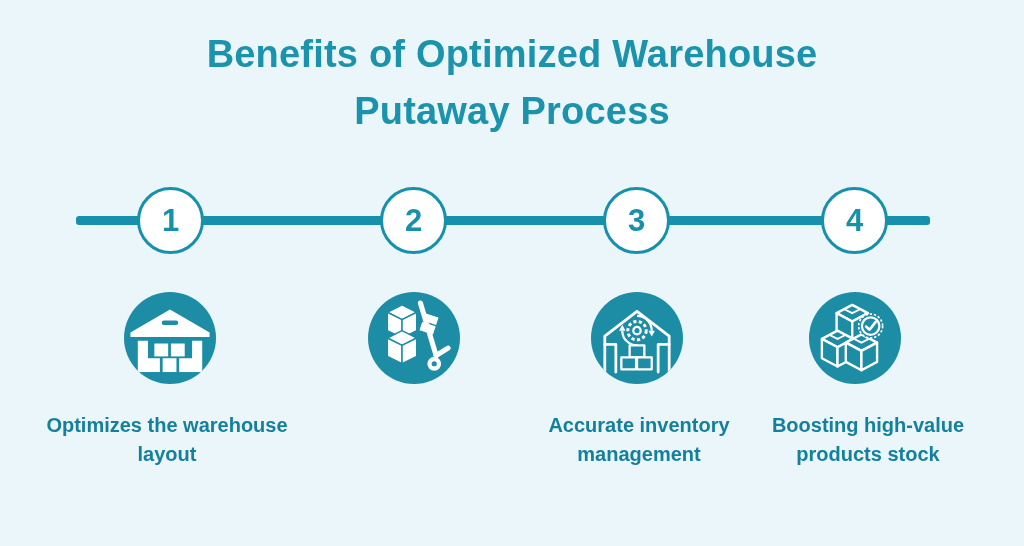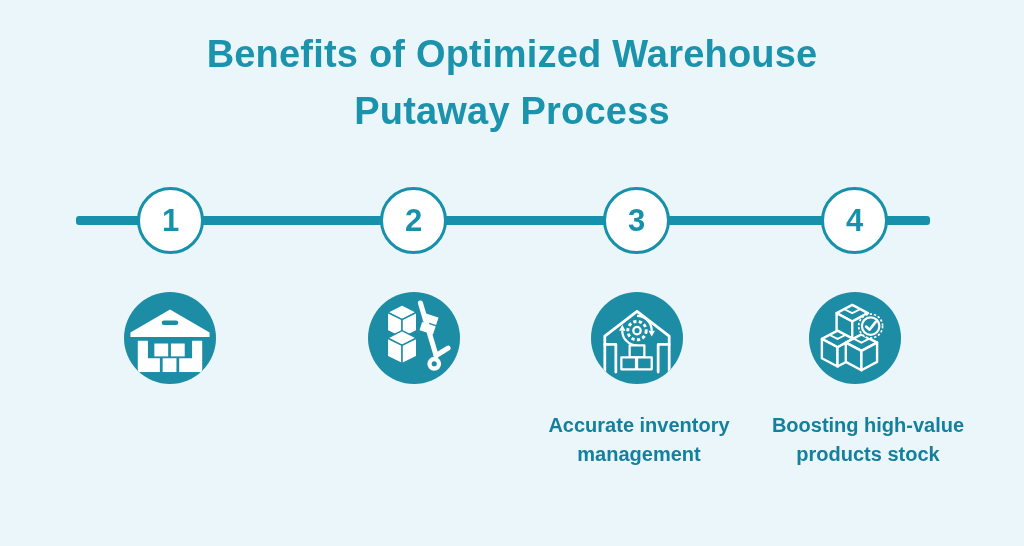--- a/index.html
+++ b/index.html
@@ -145,16 +145,17 @@
         <polyline points="39,19 47,23 55,19"></polyline>
         <polyline points="23,47 31,51 39,47"></polyline>
         <polyline points="49,51 57,55 65,51"></polyline>
       </g>
       <circle cx="67" cy="37" r="13" fill="var(--icon-fill)" stroke="#fff" stroke-width="1.8" stroke-dasharray="2.6 2"></circle>
       <circle cx="67" cy="37" r="9.5" fill="var(--icon-fill)" stroke="#fff" stroke-width="2.4"></circle>
       <path d="M62,37.5 L65.8,41 L72.5,32.5" fill="none" stroke="#fff" stroke-width="2.8" stroke-linecap="round" stroke-linejoin="round"></path>
     </svg>
   </div>
 
+  <div class="step-label c1">Optimizes the warehouse layout</div>
   <div class="step-label c4">Boosting high-value products stock</div>
   <div class="step-label c3">Accurate inventory management</div>
 
 </div>
 
 </body></html>

